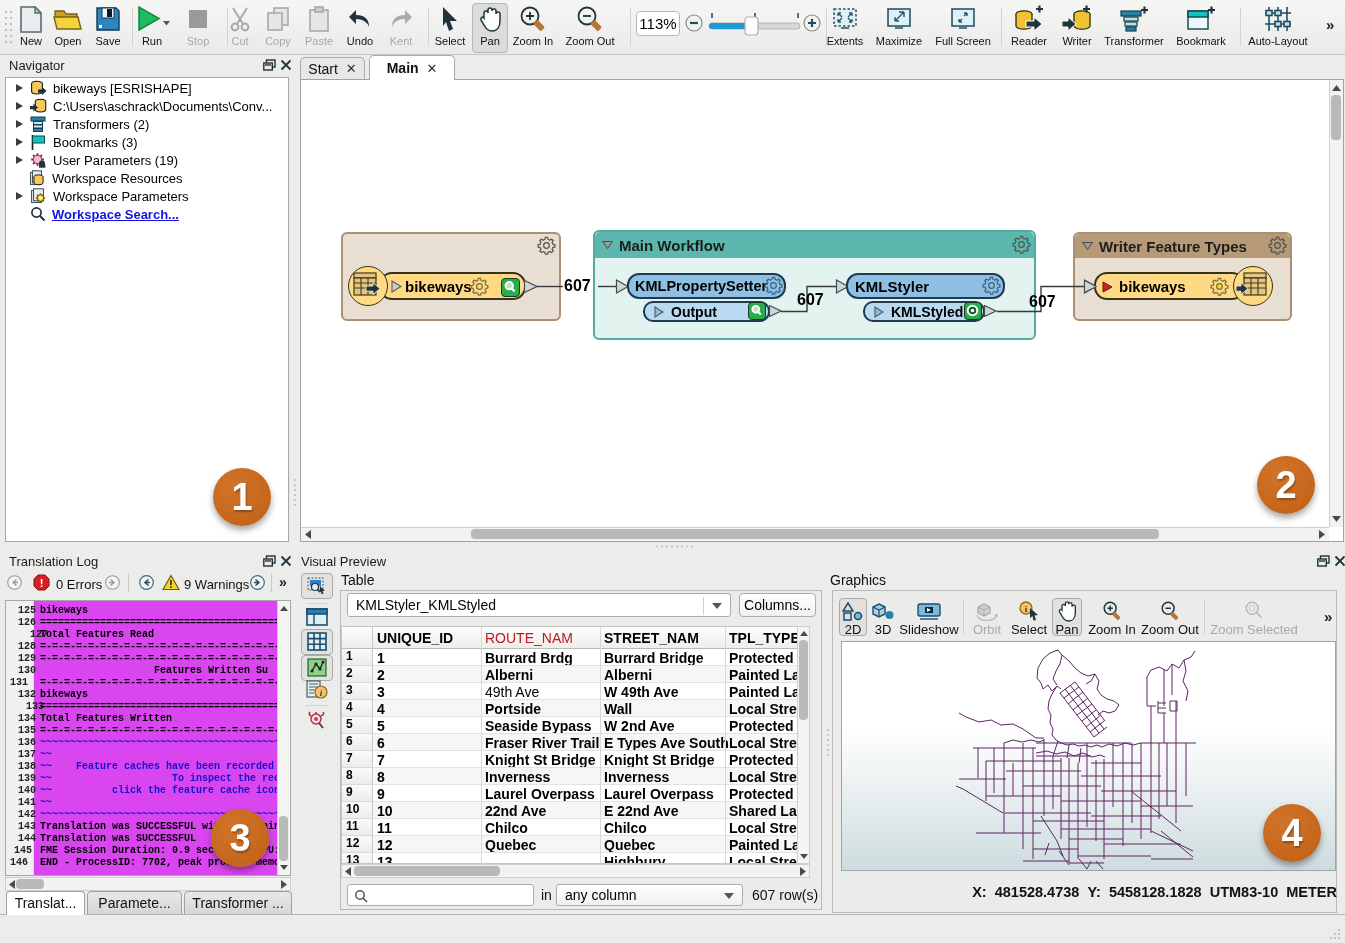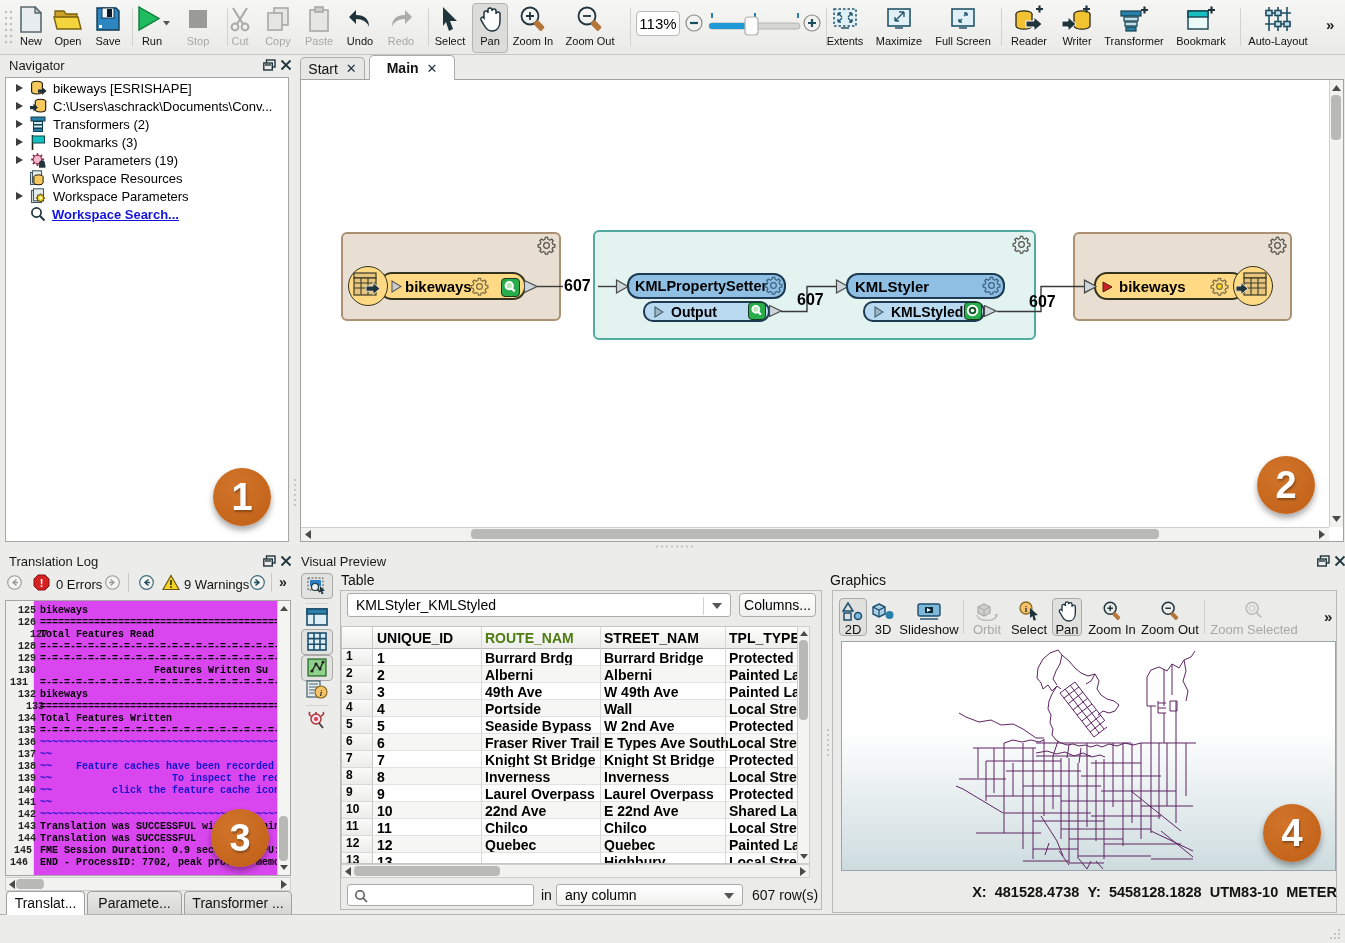--- a/index.html
+++ b/index.html
@@ -167,21 +167,21 @@
         </svg>
       </div>
       <div class="lb">Undo</div>
     </div>
  <div class="tbi dis" style="left:382px;width:38px">
       <div class="ic">
         <svg width="28" height="24" viewBox="0 0 28 24">
           <path d="M18 3 L25 10 L18 17 L18 12 Q8 12 5 20 Q5 8 18 8 Z" fill="#ababaa"></path>
         </svg>
       </div>
-      <div class="lb">Redo</div>
+      <div class="lb">Kent</div>
     </div>
 
  <div class="tbsep" style="left:428px"></div>
 
  <div class="tbi" style="left:430px;width:40px">
       <div class="ic">
         <svg width="22" height="26" viewBox="0 0 22 26">
           <path d="M4 1 L18 15 L11 15 L14 23 L10 25 L7 16 L4 20 Z" fill="#20343c"></path>
         </svg>
       </div>
@@ -427,26 +427,38 @@
  <div class="dtab" style="left:369px;top:55px;width:86px;height:25px;background:#fff;border:1px solid #ababaa;border-bottom:none;border-radius:5px 5px 0 0;display:flex;align-items:center;justify-content:center;font-weight:bold;z-index:3">Main&nbsp;&nbsp;<span style="color:#20343c;font-size:13px;font-weight:normal">✕</span></div>
 </div>
 <div id="canvas">
 <div class="bookmark" style="left:40px;top:152px;width:220px;height:89px;background:#e9ded2;border:2px solid #ab9071">
       <svg class="abs" style="left:194px;top:2px" width="19" height="19" viewBox="0 0 20 20">
         <path d="M8.8 1.5 h2.4 l0.5 2.2 a6.5 6.5 0 0 1 1.8 0.75 l1.9-1.2 1.7 1.7 -1.2 1.9 a6.5 6.5 0 0 1 0.75 1.8 l2.2 0.5 v2.4 l-2.2 0.5 a6.5 6.5 0 0 1 -0.75 1.8 l1.2 1.9 -1.7 1.7 -1.9-1.2 a6.5 6.5 0 0 1 -1.8 0.75 l-0.5 2.2 h-2.4 l-0.5-2.2 a6.5 6.5 0 0 1 -1.8-0.75 l-1.9 1.2 -1.7-1.7 1.2-1.9 a6.5 6.5 0 0 1 -0.75-1.8 l-2.2-0.5 v-2.4 l2.2-0.5 a6.5 6.5 0 0 1 0.75-1.8 l-1.2-1.9 1.7-1.7 1.9 1.2 a6.5 6.5 0 0 1 1.8-0.75 z" fill="none" stroke="#55554f" stroke-width="1.3"></path>
         <circle cx="10" cy="10" r="3" fill="none" stroke="#55554f" stroke-width="1.3"></circle>
       </svg>
     </div>
 <div class="bookmark" style="left:292px;top:150px;width:443px;height:110px;background:#e3f3f0;border:2px solid #52aba1">
+      <div class="bm-head" style="background:#5cb8ae;height:26px">
+        <svg width="11" height="8" viewBox="0 0 11 8" style="margin-left:7px">
+          <path d="M0.5 0.5 h10 l-5 7 z" fill="#9a9a99" stroke="#4a4a49" stroke-width="1"></path>
+        </svg>
+        <span style="margin-left:6px">Main Workflow</span>
+      </div>
       <svg class="abs" style="left:417px;top:3px" width="19" height="19" viewBox="0 0 20 20">
         <path d="M8.8 1.5 h2.4 l0.5 2.2 a6.5 6.5 0 0 1 1.8 0.75 l1.9-1.2 1.7 1.7 -1.2 1.9 a6.5 6.5 0 0 1 0.75 1.8 l2.2 0.5 v2.4 l-2.2 0.5 a6.5 6.5 0 0 1 -0.75 1.8 l1.2 1.9 -1.7 1.7 -1.9-1.2 a6.5 6.5 0 0 1 -1.8 0.75 l-0.5 2.2 h-2.4 l-0.5-2.2 a6.5 6.5 0 0 1 -1.8-0.75 l-1.9 1.2 -1.7-1.7 1.2-1.9 a6.5 6.5 0 0 1 -0.75-1.8 l-2.2-0.5 v-2.4 l2.2-0.5 a6.5 6.5 0 0 1 0.75-1.8 l-1.2-1.9 1.7-1.7 1.9 1.2 a6.5 6.5 0 0 1 1.8-0.75 z" fill="none" stroke="#55554f" stroke-width="1.3"></path>
         <circle cx="10" cy="10" r="3" fill="none" stroke="#55554f" stroke-width="1.3"></circle>
       </svg>
     </div>
 <div class="bookmark" style="left:772px;top:152px;width:219px;height:89px;background:#e9ded2;border:2px solid #ab9071">
+      <div class="bm-head" style="background:#b69a78;height:24px">
+        <svg width="11" height="8" viewBox="0 0 11 8" style="margin-left:7px">
+          <path d="M0.5 0.5 h10 l-5 7 z" fill="#9a9a99" stroke="#4a4a49" stroke-width="1"></path>
+        </svg>
+        <span style="margin-left:6px">Writer Feature Types</span>
+      </div>
       <svg class="abs" style="left:193px;top:2px" width="19" height="19" viewBox="0 0 20 20">
         <path d="M8.8 1.5 h2.4 l0.5 2.2 a6.5 6.5 0 0 1 1.8 0.75 l1.9-1.2 1.7 1.7 -1.2 1.9 a6.5 6.5 0 0 1 0.75 1.8 l2.2 0.5 v2.4 l-2.2 0.5 a6.5 6.5 0 0 1 -0.75 1.8 l1.2 1.9 -1.7 1.7 -1.9-1.2 a6.5 6.5 0 0 1 -1.8 0.75 l-0.5 2.2 h-2.4 l-0.5-2.2 a6.5 6.5 0 0 1 -1.8-0.75 l-1.9 1.2 -1.7-1.7 1.2-1.9 a6.5 6.5 0 0 1 -0.75-1.8 l-2.2-0.5 v-2.4 l2.2-0.5 a6.5 6.5 0 0 1 0.75-1.8 l-1.2-1.9 1.7-1.7 1.9 1.2 a6.5 6.5 0 0 1 1.8-0.75 z" fill="none" stroke="#55554f" stroke-width="1.3"></path>
         <circle cx="10" cy="10" r="3" fill="none" stroke="#55554f" stroke-width="1.3"></circle>
       </svg>
     </div>
 <svg class="abs" style="left:0;top:0;width:1042px;height:461px" width="1042" height="461">
   <g stroke="#3a3a3a" stroke-width="1.4" fill="none">
    <path d="M236 206.5 H262"></path>
         <path d="M297 206.5 H315"></path>
    <path d="M480 231.5 H506 V206.5 H535"></path>
@@ -724,21 +736,21 @@
       </svg>
       <div style="position:absolute;right:26px;top:3px;width:1px;height:18px;background:#d0d0cf"></div>
     </div>
  <div class="abs" style="left:739px;top:593px;width:77px;height:24px;background:linear-gradient(#fff,#f0f0ef);border:1px solid #ababaa;border-radius:4px;font-size:14px;color:#000;display:flex;align-items:center;justify-content:center">Columns...</div>
  <div id="vptable">
 <div class="abs" style="left:341px;top:626px;width:456px;height:238px;background:#fff;overflow:hidden;border:1px solid #c6c6c5;border-right:none">
 <div class="abs" style="left:0;top:0;width:456px;height:22px;background:linear-gradient(#fdfdfd,#ededec);border-bottom:1px solid #b9b9b8"></div>
 <div class="abs" style="left:0;top:0;width:31px;height:22px;border-right:1px solid #c9c9c8"></div>
 <div class="abs" style="left:35px;top:3px;font-size:14px;font-weight:bold;color:#000;white-space:nowrap">UNIQUE_ID</div>
 <div class="abs" style="left:139px;top:0;width:1px;height:238px;background:#d6d6d5"></div>
-<div class="abs" style="left:143px;top:3px;font-size:14px;font-weight:bold;color:#4d7c0f;white-space:nowrap">ROUTE_NAM</div>
+<div class="abs" style="left:143px;top:3px;font-size:14px;font-weight:normal;color:#b91c1c;white-space:nowrap">ROUTE_NAM</div>
 <div class="abs" style="left:258px;top:0;width:1px;height:238px;background:#d6d6d5"></div>
 <div class="abs" style="left:262px;top:3px;font-size:14px;font-weight:bold;color:#000;white-space:nowrap">STREET_NAM</div>
 <div class="abs" style="left:383px;top:0;width:1px;height:238px;background:#d6d6d5"></div>
 <div class="abs" style="left:387px;top:3px;font-size:14px;font-weight:bold;color:#000;white-space:nowrap">TPL_TYPE</div>
 
 <div class="abs" style="left:31px;top:22px;width:425px;height:17px;background:#ffffff"></div>
 <div class="abs" style="left:0;top:22px;width:31px;height:17px;background:linear-gradient(#fafafa,#ececeb);border-right:1px solid #c9c9c8;border-bottom:1px solid #d9d9d8;font-size:12px;font-weight:bold;color:#000;"><span style="margin-left:4px">1</span></div>
 <div class="abs" style="left:35px;top:23px;font-size:14px;font-weight:600;color:#000;white-space:nowrap">1</div>
 <div class="abs" style="left:143px;top:23px;font-size:14px;font-weight:600;color:#000;white-space:nowrap">Burrard Brdg</div>
 <div class="abs" style="left:262px;top:23px;font-size:14px;font-weight:600;color:#000;white-space:nowrap">Burrard Bridge</div>
@@ -747,21 +759,21 @@
 <div class="abs" style="left:31px;top:39px;width:425px;height:17px;background:#f6f6f5"></div>
 <div class="abs" style="left:0;top:39px;width:31px;height:17px;background:linear-gradient(#fafafa,#ececeb);border-right:1px solid #c9c9c8;border-bottom:1px solid #d9d9d8;font-size:12px;font-weight:bold;color:#000;"><span style="margin-left:4px">2</span></div>
 <div class="abs" style="left:35px;top:40px;font-size:14px;font-weight:600;color:#000;white-space:nowrap">2</div>
 <div class="abs" style="left:143px;top:40px;font-size:14px;font-weight:600;color:#000;white-space:nowrap">Alberni</div>
 <div class="abs" style="left:262px;top:40px;font-size:14px;font-weight:600;color:#000;white-space:nowrap">Alberni</div>
 <div class="abs" style="left:387px;top:40px;font-size:14px;font-weight:600;color:#000;white-space:nowrap">Painted Lan</div>
 <div class="abs" style="left:31px;top:55px;width:425px;height:1px;background:#e2e2e1"></div>
 <div class="abs" style="left:31px;top:56px;width:425px;height:17px;background:#ffffff"></div>
 <div class="abs" style="left:0;top:56px;width:31px;height:17px;background:linear-gradient(#fafafa,#ececeb);border-right:1px solid #c9c9c8;border-bottom:1px solid #d9d9d8;font-size:12px;font-weight:bold;color:#000;"><span style="margin-left:4px">3</span></div>
 <div class="abs" style="left:35px;top:57px;font-size:14px;font-weight:600;color:#000;white-space:nowrap">3</div>
-<div class="abs" style="left:143px;top:57px;font-size:14px;font-weight:700;color:#000;white-space:nowrap">49th Ave</div>
+<div class="abs" style="left:143px;top:57px;font-size:14px;font-weight:400;color:#000;white-space:nowrap">49th Ave</div>
 <div class="abs" style="left:262px;top:57px;font-size:14px;font-weight:600;color:#000;white-space:nowrap">W 49th Ave</div>
 <div class="abs" style="left:387px;top:57px;font-size:14px;font-weight:600;color:#000;white-space:nowrap">Painted Lan</div>
 <div class="abs" style="left:31px;top:72px;width:425px;height:1px;background:#e2e2e1"></div>
 <div class="abs" style="left:31px;top:73px;width:425px;height:17px;background:#f6f6f5"></div>
 <div class="abs" style="left:0;top:73px;width:31px;height:17px;background:linear-gradient(#fafafa,#ececeb);border-right:1px solid #c9c9c8;border-bottom:1px solid #d9d9d8;font-size:12px;font-weight:bold;color:#000;"><span style="margin-left:4px">4</span></div>
 <div class="abs" style="left:35px;top:74px;font-size:14px;font-weight:600;color:#000;white-space:nowrap">4</div>
 <div class="abs" style="left:143px;top:74px;font-size:14px;font-weight:600;color:#000;white-space:nowrap">Portside</div>
 <div class="abs" style="left:262px;top:74px;font-size:14px;font-weight:600;color:#000;white-space:nowrap">Wall</div>
 <div class="abs" style="left:387px;top:74px;font-size:14px;font-weight:600;color:#000;white-space:nowrap">Local Street</div>
 <div class="abs" style="left:31px;top:89px;width:425px;height:1px;background:#e2e2e1"></div>

